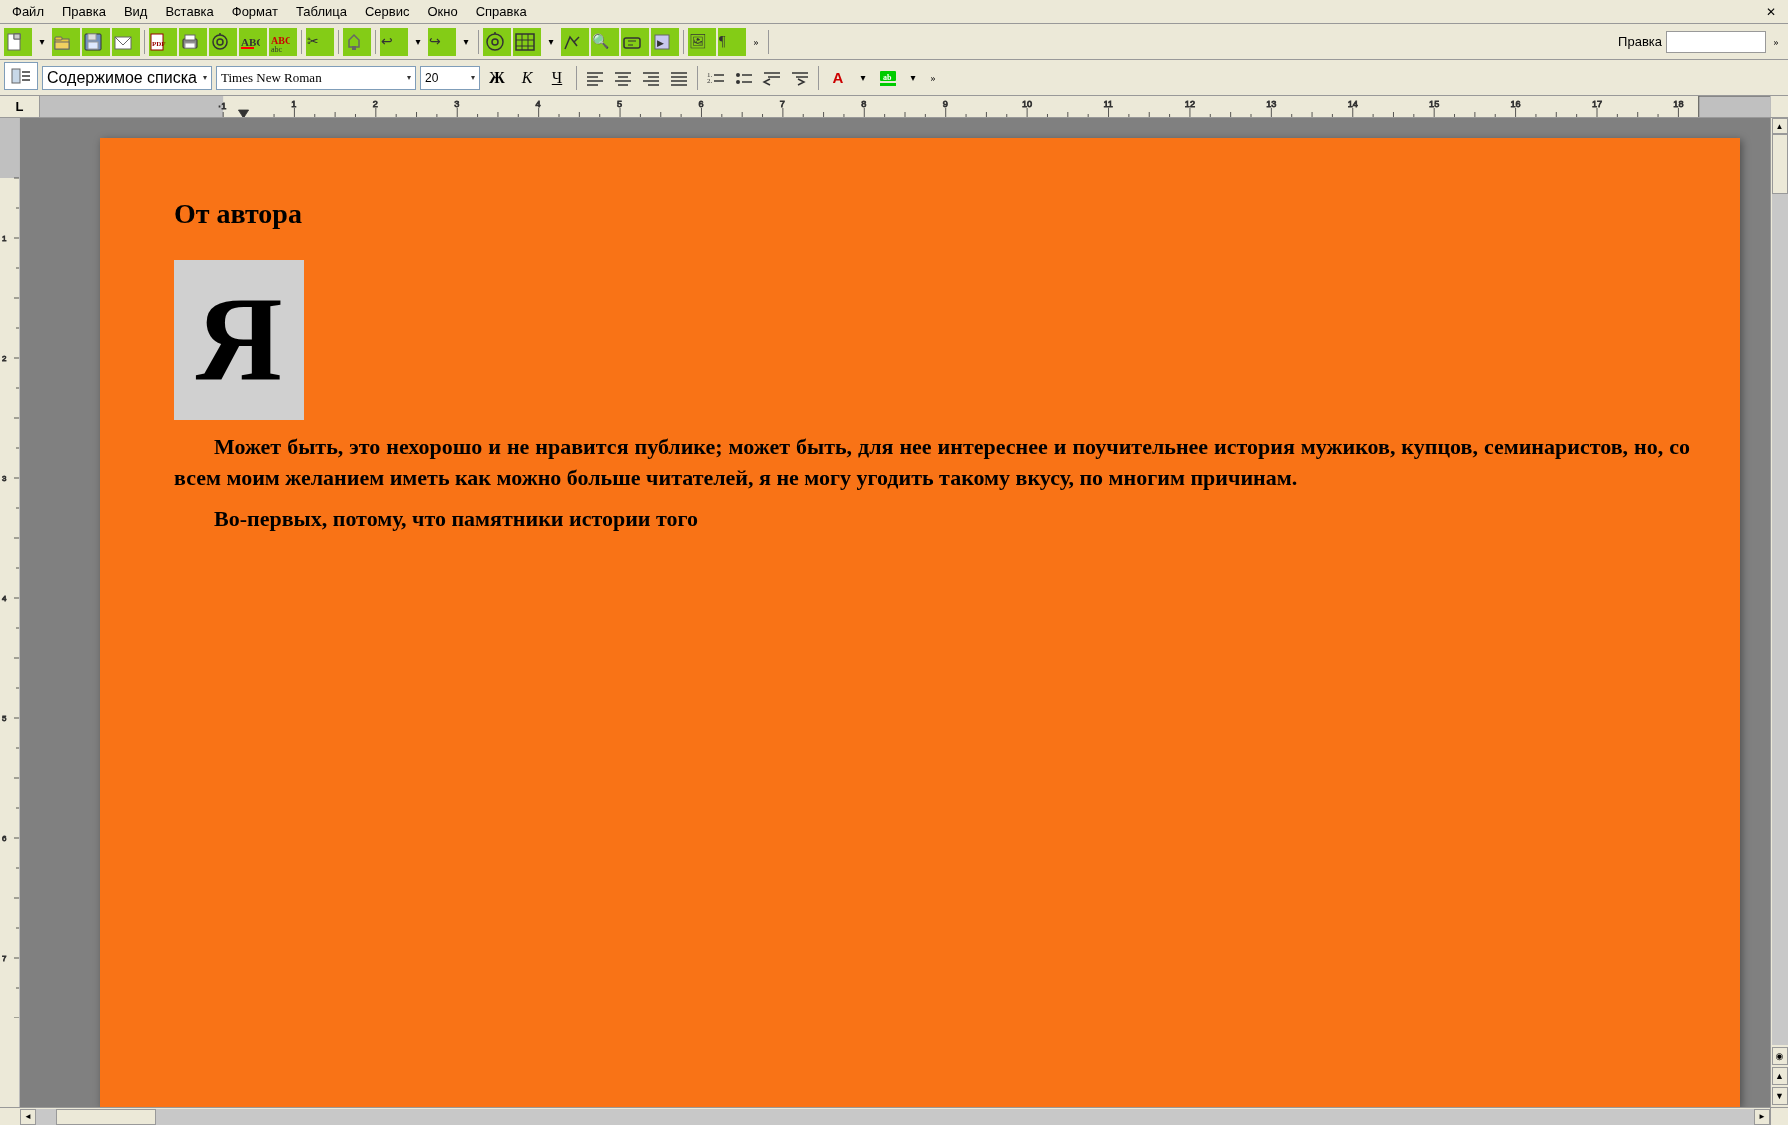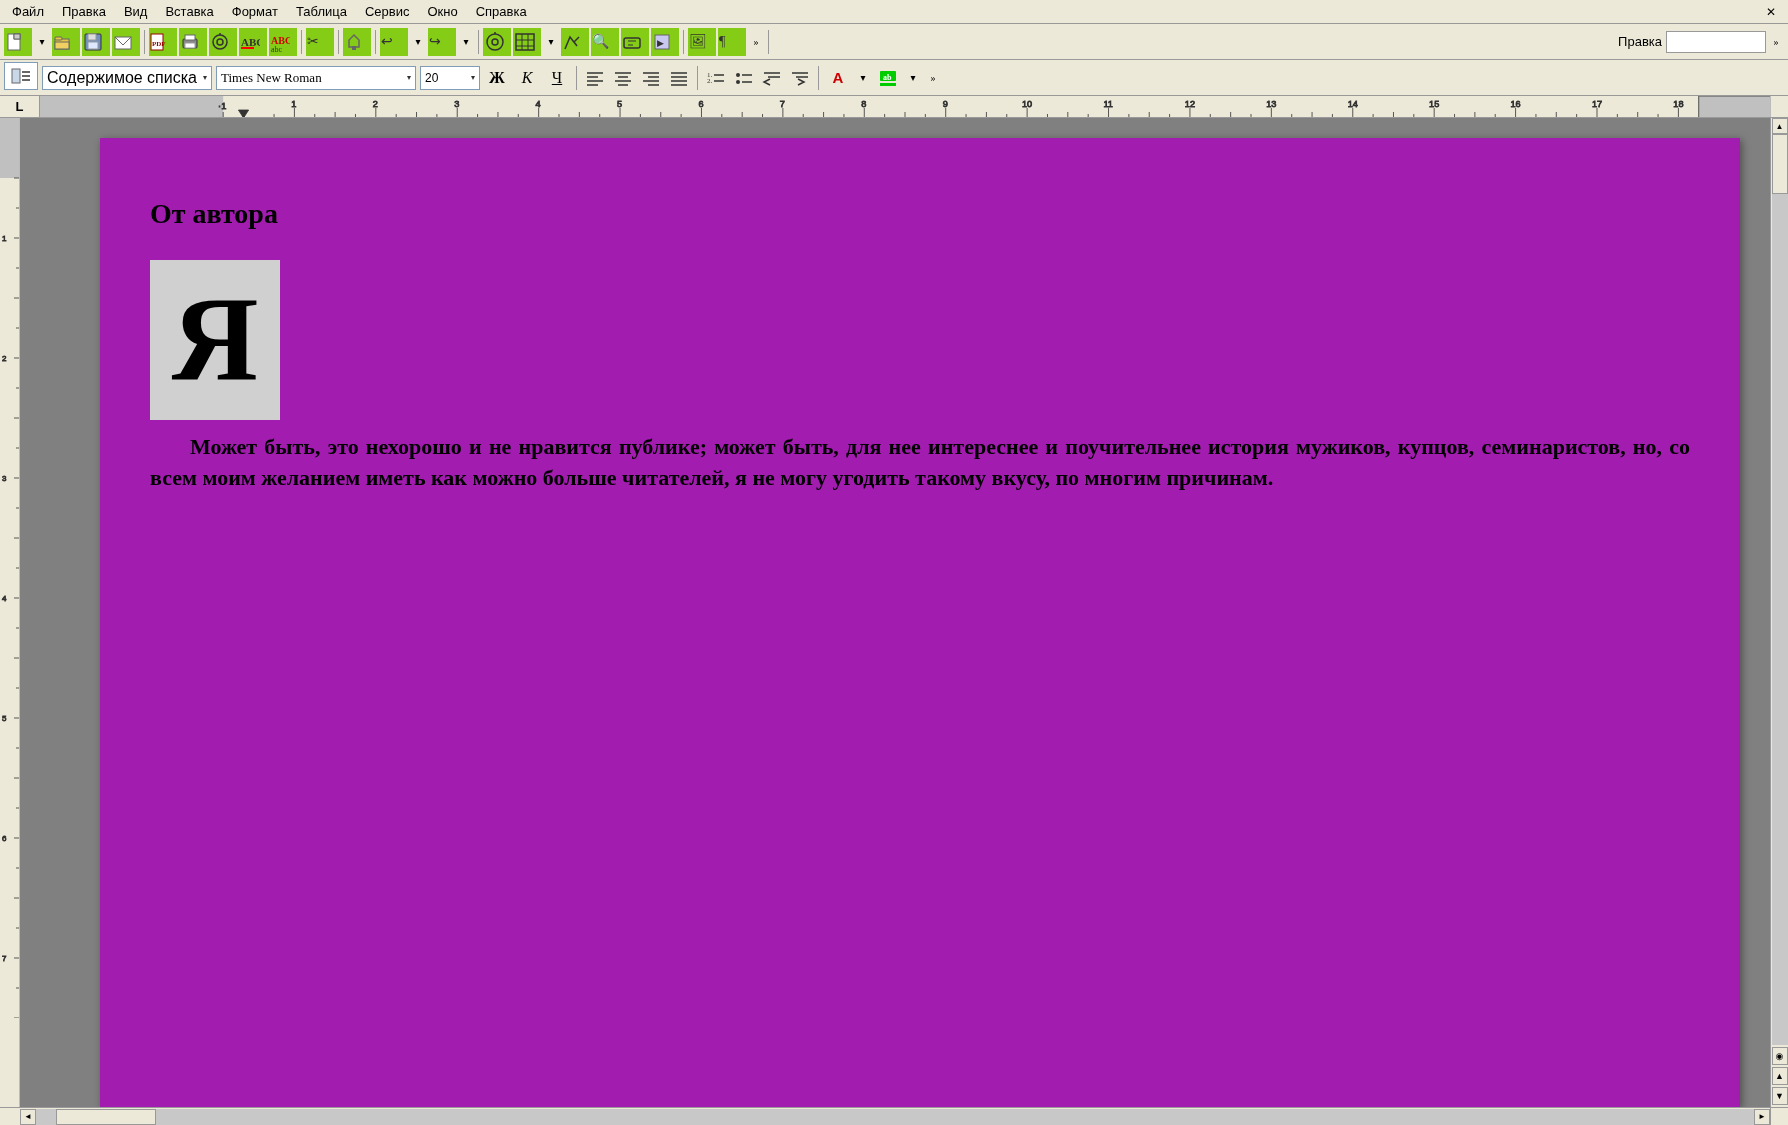--- a/index.html
+++ b/index.html
@@ -196,23 +196,23 @@
       cursor: pointer;
       font-size: 12px;
       margin-bottom: 4px;
     }
     .page {
       position: absolute;
       top: 20px;
       left: 80px;
       right: 30px;
       bottom: 0;
-      background: #a21caf;
+      background: #f97316;
       box-shadow: 2px 2px 8px rgba(0,0,0,0.4);
-      padding: 40px 50px 40px 50px;
+      padding: 40px 50px 40px 74px;
       overflow: hidden;
     }
 
     
     .right-scrollbar {
       width: 18px;
       background: #ece9d8;
       display: flex;
       flex-direction: column;
       align-items: center;
@@ -785,20 +785,21 @@
 
         <div class="clearfix">
 
           <div class="drop-cap-box">
             <span class="drop-cap-letter">Я</span>
           </div>
         </div>
 
         <div class="doc-body indent" style="margin-top:12px;">Может быть, это нехорошо и не нравится публике; может быть, для нее интереснее и поучительнее история мужиков, купцов, семинаристов, но, со всем моим желанием иметь как можно больше читателей, я не могу угодить такому вкусу, по многим причинам.</div>
 
+        <div class="doc-body indent" style="margin-top:10px;">Во-первых, потому, что памятники истории того</div>
       </div>
     </div>
 
     <div class="right-scrollbar">
       <div class="scrollbar-btn">▲</div>
       <div class="scrollbar-track">
         <div class="scrollbar-thumb"></div>
       </div>
 
       <div class="scrollbar-icons">

